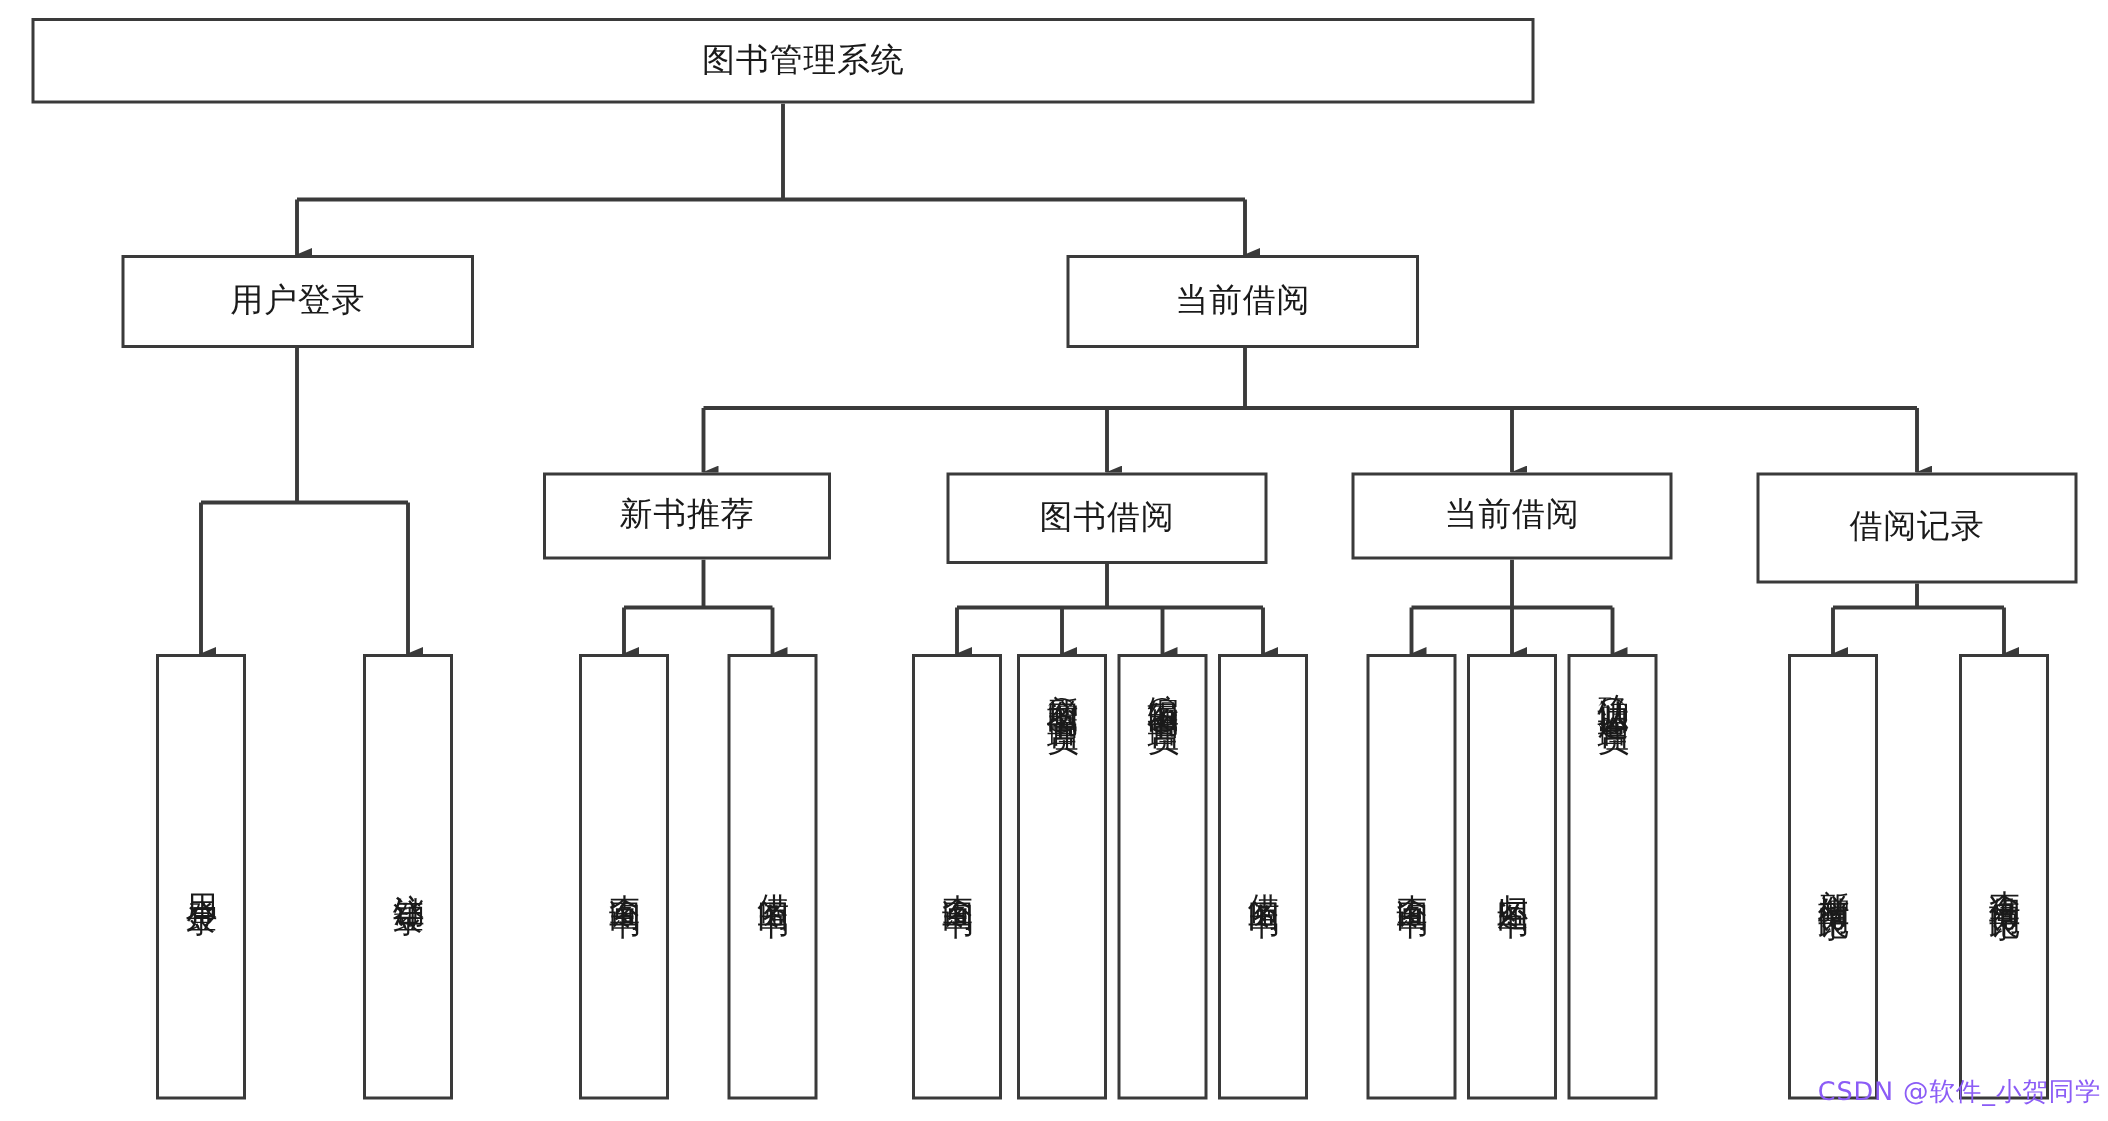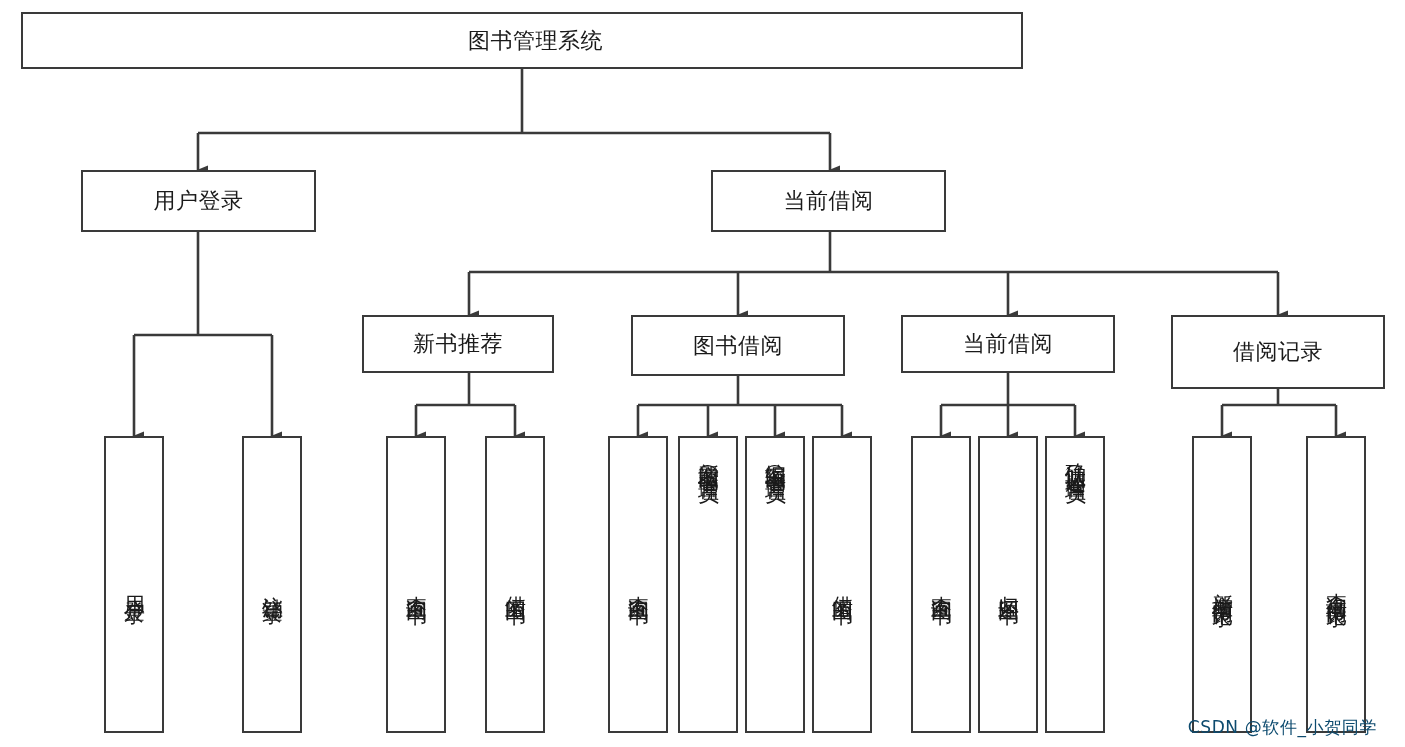--- a/index.html
+++ b/index.html
@@ -53,24 +53,24 @@
     letter-spacing: 3px;
     line-height: 1;
     white-space: nowrap;
   }
   .node.vert.center {
     align-items: center;
     padding-top: 0;
   }
   #watermark {
     position: absolute;
-    right: 28px;
+    right: 4px;
     bottom: 8px;
     font-size: 17px;
-    color: #0c4a6e;
+    color: #8b5cf6;
     letter-spacing: 0.6px;
     z-index: 9;
     white-space: nowrap;
     margin-top: 28px;
   }
 </style>
 </head>
 <body>
 
 <div id="canvas">

